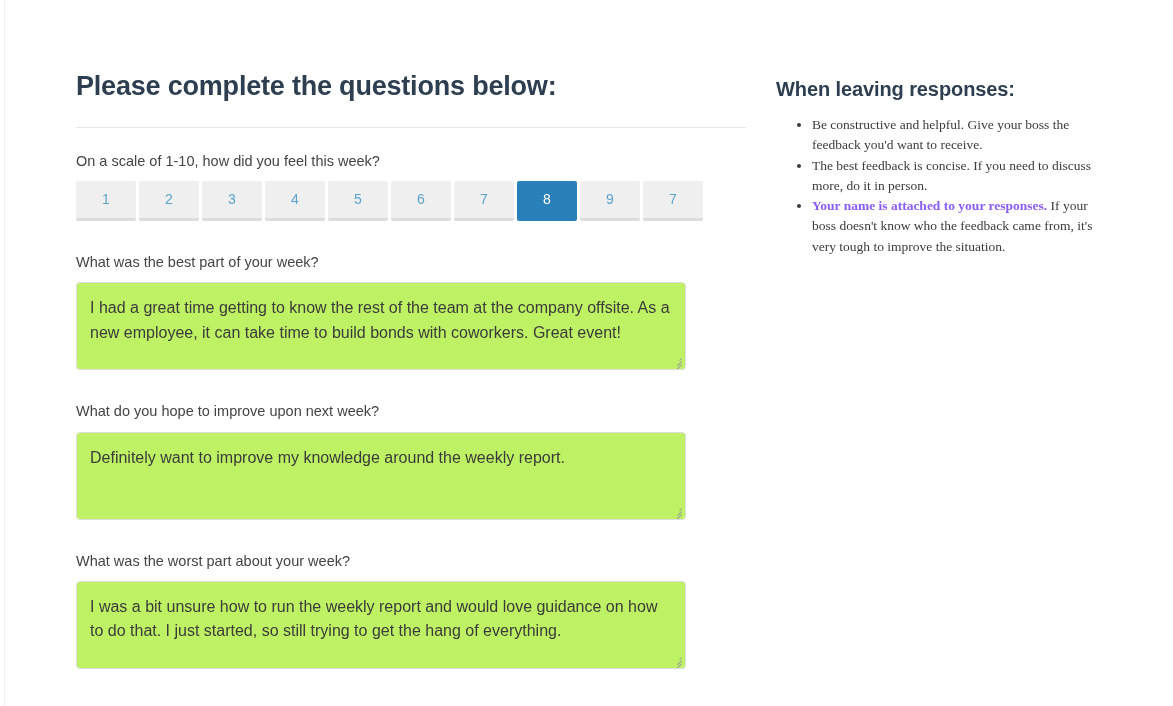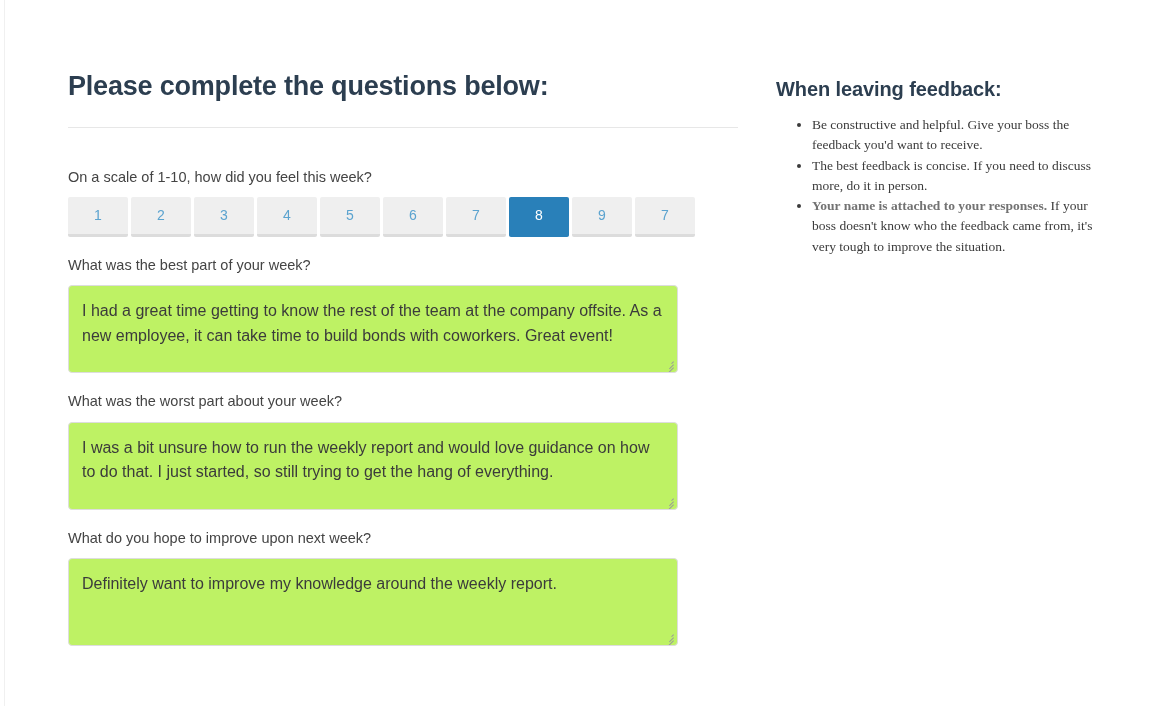--- a/index.html
+++ b/index.html
@@ -26,43 +26,43 @@
     left: 4px;
     top: 0;
     width: 1px;
     height: 706px;
     background: #f0f0f0;
   }
 
   
   .main-col {
     position: absolute;
-    left: 68px;
+    left: 76px;
     top: 70px;
     width: 670px;
   }
 
   .page-title {
     font-size: 27px;
     font-weight: bold;
     color: #2c3e50;
     letter-spacing: -0.2px;
     margin: 0;
     line-height: 1.25;
   }
 
   .title-divider {
     margin-top: 23px;
     width: 670px;
     height: 1px;
     background: #e7e7e7;
   }
 
-  .question-block { margin-top: 18px; }
-  .question-block.first { margin-top: 39px; }
+  .question-block { margin-top: 31px; }
+  .question-block.first { margin-top: 23px; }
 
   .question-label {
     font-size: 14.5px;
     color: #444444;
     line-height: 1.4;
     margin-bottom: 10px;
   }
 
   
   .scale-row {
@@ -154,21 +154,21 @@
 
   .tips-list li {
     font-size: 13.5px;
     color: #3b3b3b;
     line-height: 1.5;
     margin-bottom: 0px;
     font-family: Liberation Serif, serif;
   }
   .tips-list li::marker { color: #3b3b3b; }
 
-  .tip-strong { font-weight: bold; color: #737373; }
+  .tip-strong { font-weight: bold; color: #8b5cf6; }
 </style>
 </head>
 <body>
 
 <div id="page">
 
   <div class="left-edge-rule"></div>
 
   <div class="main-col">
 
@@ -199,47 +199,47 @@
         <span>I had a great time getting to know the rest of the team at the company offsite. As a new employee, it can take time to build bonds with coworkers. Great event!</span>
         <span class="resize-grip">
           <span></span>
             <span></span>
             <span></span>
         </span>
       </div>
     </div>
 
     <div class="question-block">
+      <div class="question-label">What do you hope to improve upon next week?</div>
+      <div class="answer-box h-tall">
+        <span>Definitely want to improve my knowledge around the weekly report.</span>
+        <span class="resize-grip">
+          <span></span>
+            <span></span>
+            <span></span>
+        </span>
+      </div>
+    </div>
+
+    <div class="question-block">
       <div class="question-label">What was the worst part about your week?</div>
       <div class="answer-box h-tall">
         <span>I was a bit unsure how to run the weekly report and would love guidance on how to do that. I just started, so still trying to get the hang of everything.</span>
         <span class="resize-grip">
           <span></span>
             <span></span>
             <span></span>
         </span>
       </div>
     </div>
 
-    <div class="question-block">
-      <div class="question-label">What do you hope to improve upon next week?</div>
-      <div class="answer-box h-tall">
-        <span>Definitely want to improve my knowledge around the weekly report.</span>
-        <span class="resize-grip">
-          <span></span>
-            <span></span>
-            <span></span>
-        </span>
-      </div>
-    </div>
-
   </div>
 
   <div class="side-col">
-    <h2 class="side-title">When leaving feedback:</h2>
+    <h2 class="side-title">When leaving responses:</h2>
 
     <ul class="tips-list">
       <li>
         <span class="tip-strong"></span><span>Be constructive and helpful. Give your boss the feedback you'd want to receive.</span>
       </li>
       <li>
         <span class="tip-strong"></span><span>The best feedback is concise. If you need to discuss more, do it in person.</span>
       </li>
       <li>
         <span class="tip-strong">Your name is attached to your responses.</span><span> If your boss doesn't know who the feedback came from, it's very tough to improve the situation.</span>

